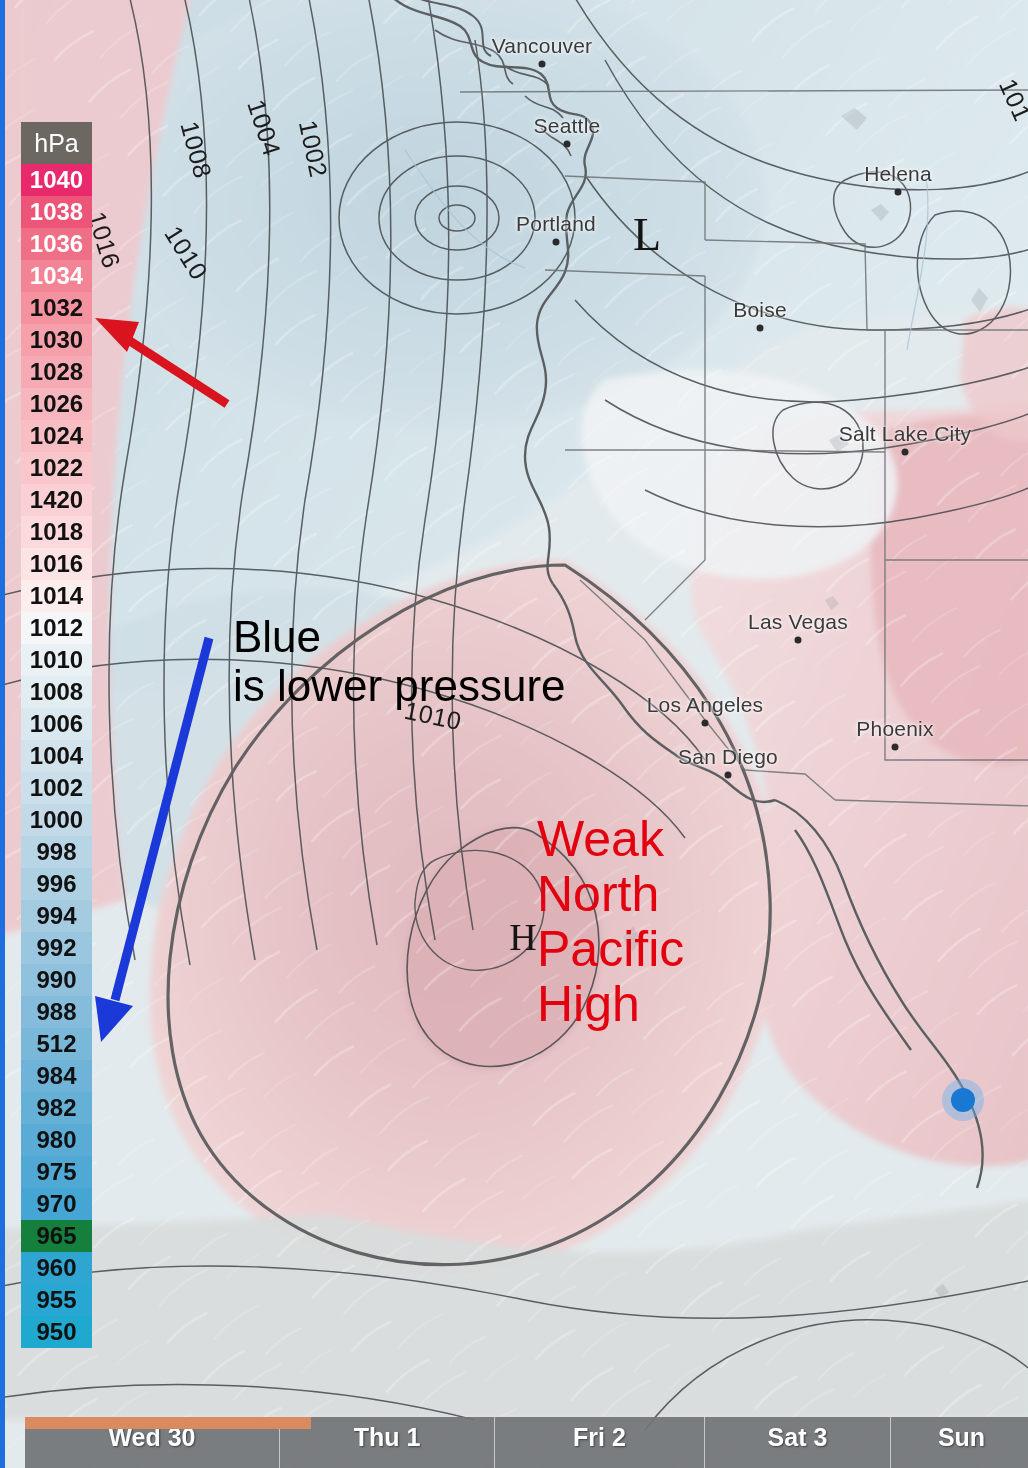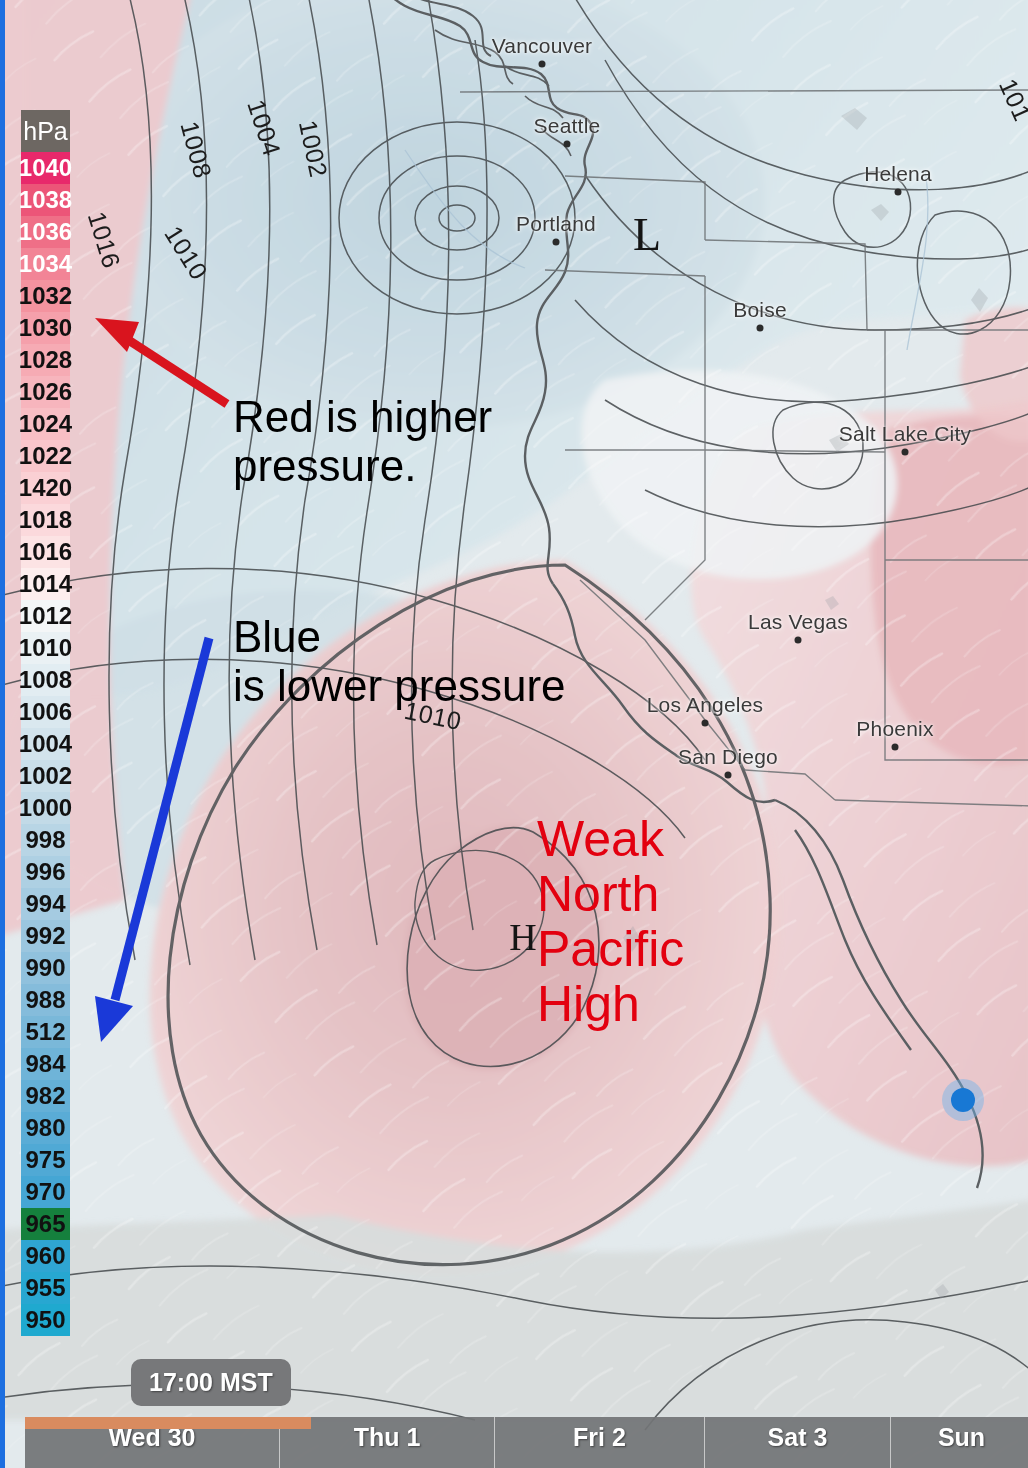--- a/index.html
+++ b/index.html
@@ -42,21 +42,21 @@
   
   .isobar{
     position:absolute;font-size:25px;color:#1c1c1c;
     font-family:"Liberation Sans",sans-serif;
     letter-spacing:.5px;white-space:nowrap;
     transform-origin:center center;
   }
 
   
   #legend{
-    position:absolute;left:16px;top:110px;width:49px;
+    position:absolute;left:16px;top:122px;width:71px;
     z-index:40;
   }
   #legend-header{
     height:42px;background:#6d6762;color:#fff;
     display:flex;align-items:center;justify-content:center;
     font-size:25px;
   }
   .legend-row{
     height:32px;display:flex;align-items:center;justify-content:center;
     font-size:24px;font-weight:bold;color:#111;
@@ -401,32 +401,29 @@
         <div class="legend-row" style="background: rgb(90, 172, 214);">980</div>
         <div class="legend-row" style="background: rgb(80, 169, 213);">975</div>
         <div class="legend-row" style="background: rgb(69, 166, 212);">970</div>
         <div class="legend-row" style="background: #15803d;">965</div>
         <div class="legend-row" style="background: rgb(47, 165, 210);">960</div>
         <div class="legend-row" style="background: rgb(39, 167, 209);">955</div>
         <div class="legend-row" style="background: rgb(31, 169, 207);">950</div>
       </div>
   </div>
 
-  <div class="annot" style="left:228px;top:392px;">Red is higher
-pressure.</div>
 
   <div class="annot" style="left:228px;top:612px;">Blue
 is lower pressure</div>
 
   <div class="annot annot-red" style="left:532px;top:812px;">Weak
 North
 Pacific
 High</div>
 
-  <div id="time-tooltip">17:00 MST</div>
 
   <div id="progress-bar" style="background: rgb(217, 139, 95); width: 286px;"></div>
   <div id="timeline">
       <div class="day-tab" style="width: 255px;">
         <span>Wed 30</span>
       </div>
       <div class="day-tab" style="width: 215px;">
         <span>Thu 1</span>
       </div>
       <div class="day-tab" style="width: 210px;">

